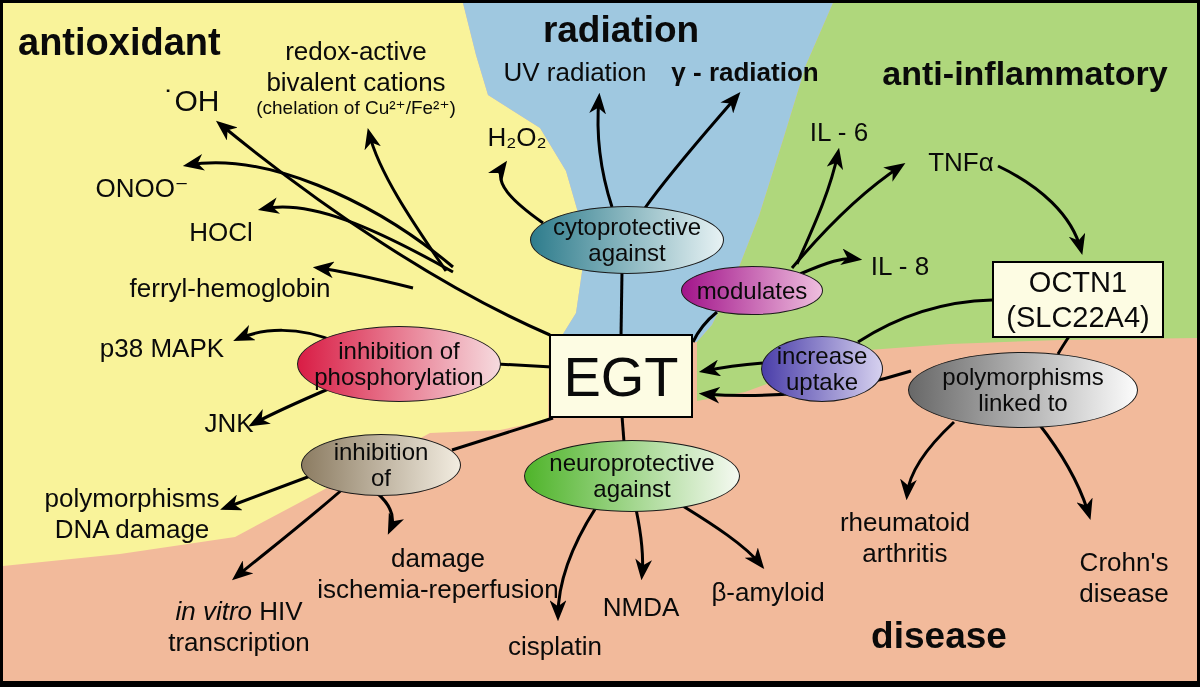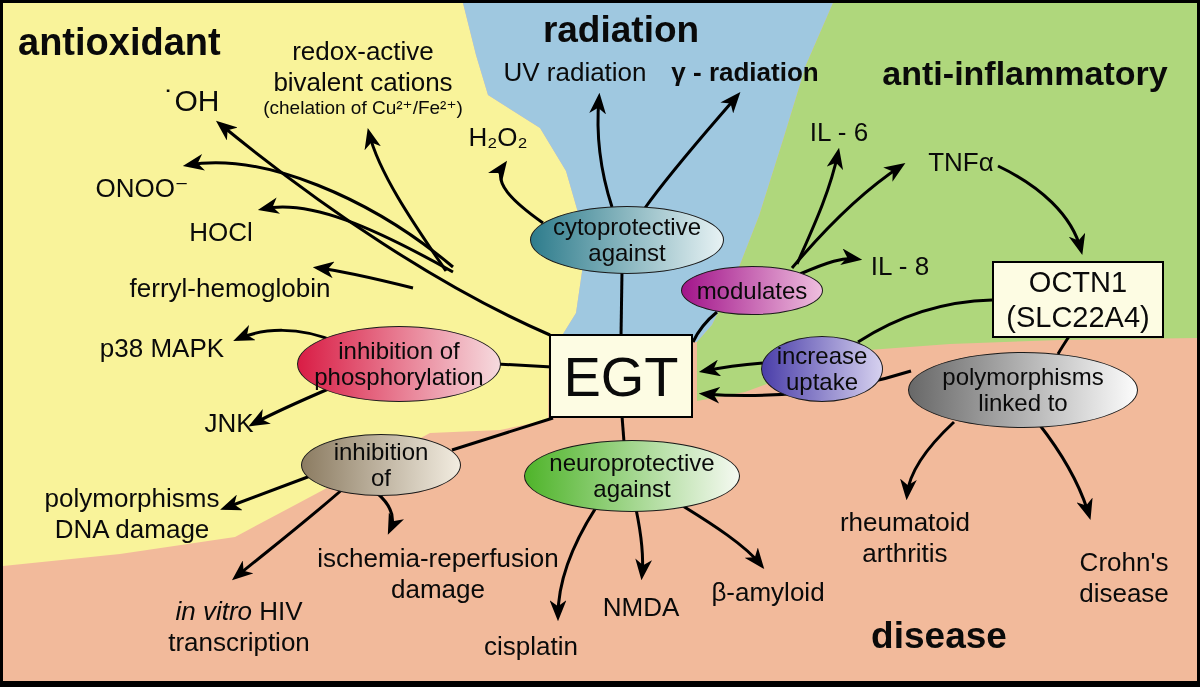--- a/index.html
+++ b/index.html
@@ -86,57 +86,57 @@
       <path marker-end="url(#arr)" d="M908,368 C842,389 768,396 701,391"></path>
     </g>
   </svg>
 
   <div class="title" style="left:15px;top:18px;font-size:38px;">antioxidant</div>
   <div class="title" style="left:618px;top:24px;transform:translate(-50%,-50%);top:27px;text-align:center;">radiation</div>
   <div class="title" style="left:1022px;top:70px;transform:translate(-50%,-50%);font-size:34px;">anti-inflammatory</div>
   <div class="title" style="left:936px;top:633px;transform:translate(-50%,-50%);">disease</div>
 
   <div class="lbl sdot" style="left:189px;top:98px;">˙OH</div>
-  <div class="lbl" style="left:353px;top:75px;margin-left:7px;">
+  <div class="lbl" style="left:353px;top:75px;">
     <span style="display:block">redox-active</span>
     <span style="display:block">bivalent cations</span>
     <span class="small" style="display:block">(chelation of Cu²⁺/Fe²⁺)</span>
   </div>
   <div class="lbl" style="left:139px;top:185px;">ONOO⁻</div>
   <div class="lbl" style="left:218px;top:229px;">HOCl</div>
   <div class="lbl" style="left:227px;top:285px;">ferryl-hemoglobin</div>
   <div class="lbl" style="left:159px;top:345px;">p38 MAPK</div>
   <div class="lbl" style="left:226px;top:420px;">JNK</div>
   <div class="lbl" style="left:129px;top:511px;">
     <span style="display:block">polymorphisms</span>
     <span style="display:block">DNA damage</span>
   </div>
-  <div class="lbl" style="left:495px;top:134px;">H₂O₂</div>
+  <div class="lbl" style="left:514px;top:134px;">H₂O₂</div>
   <div class="lbl" style="left:572px;top:69px;">UV radiation</div>
   <div class="lbl" style="left:742px;top:69px;font-weight:bold;">γ - radiation</div>
   <div class="lbl" style="left:836px;top:129px;">IL - 6</div>
   <div class="lbl" style="left:958px;top:159px;">TNFα</div>
   <div class="lbl" style="left:897px;top:263px;">IL - 8</div>
   <div class="lbl" style="left:902px;top:535px;">
     <span style="display:block">rheumatoid</span>
     <span style="display:block">arthritis</span>
   </div>
   <div class="lbl" style="left:1097px;top:575px;margin-left:24px;">
     <span style="display:block">Crohn's</span>
     <span style="display:block">disease</span>
   </div>
   <div class="lbl" style="left:435px;top:571px;">
+    <span style="display:block">damage</span>
     <span style="display:block">ischemia-reperfusion</span>
-    <span style="display:block">damage</span>
   </div>
   <div class="lbl" style="left:236px;top:624px;">
     <span style="display:block"><span class="it">in vitro</span><span> HIV</span></span>
     <span style="display:block">transcription</span>
   </div>
-  <div class="lbl" style="left:528px;top:643px;">cisplatin</div>
+  <div class="lbl" style="left:552px;top:643px;">cisplatin</div>
   <div class="lbl" style="left:638px;top:604px;">NMDA</div>
   <div class="lbl" style="left:765px;top:589px;">β-amyloid</div>
 
   <div class="node" style="left: 527px; top: 203px; width: 192px; height: 66px; background: linear-gradient(90deg, rgb(46, 124, 140), rgb(231, 242, 244));">
     <span>cytoprotective</span>
       <span>against</span>
   </div>
   <div class="node" style="left: 678px; top: 263px; width: 140px; height: 47px; background: linear-gradient(90deg, rgb(162, 20, 138), rgb(238, 190, 222));">
     <span>modulates</span>
   </div>

